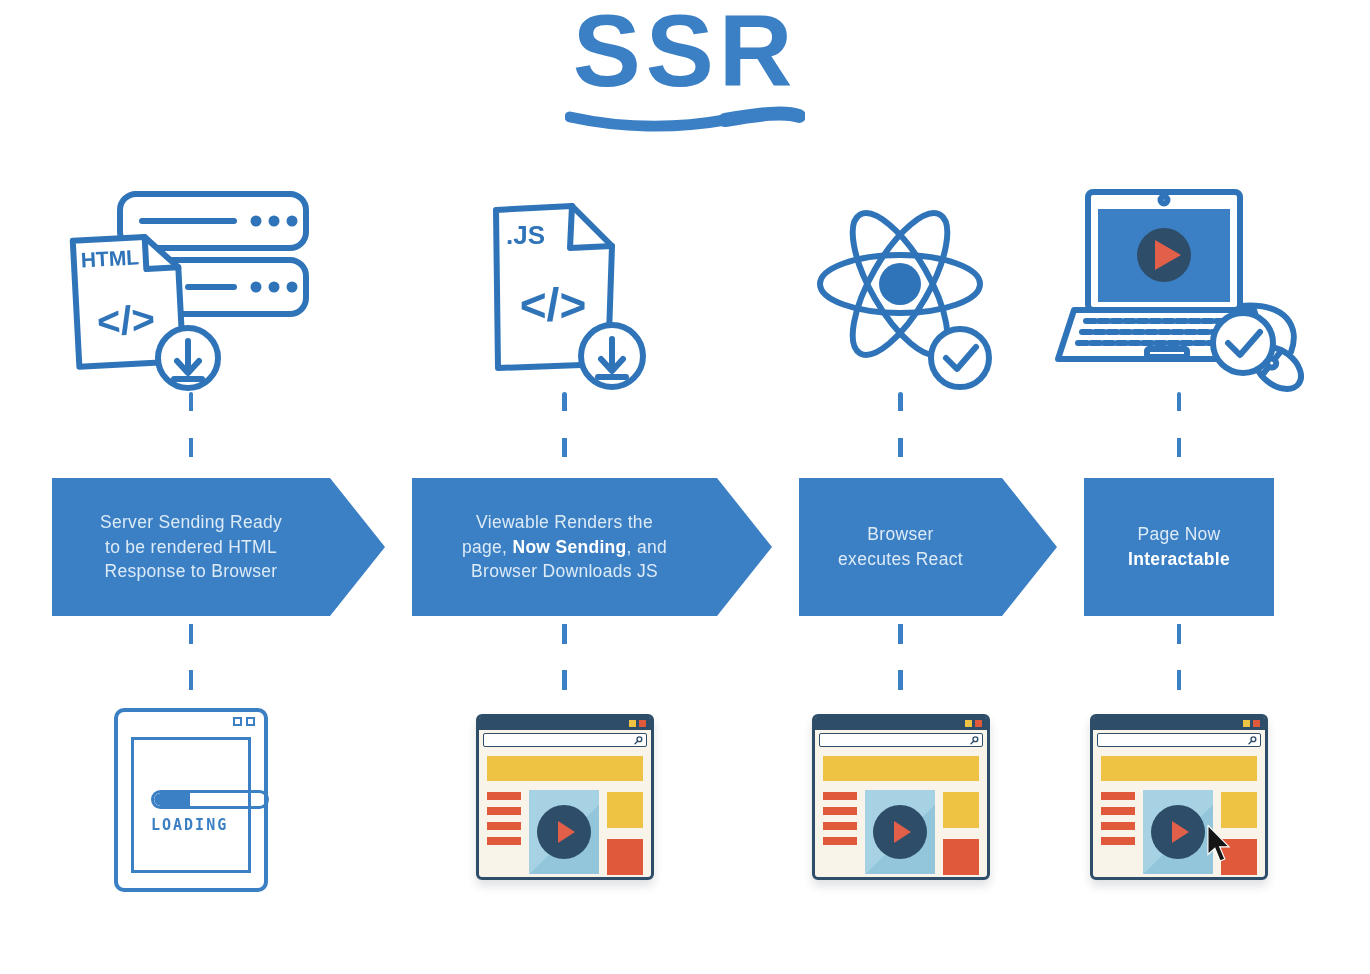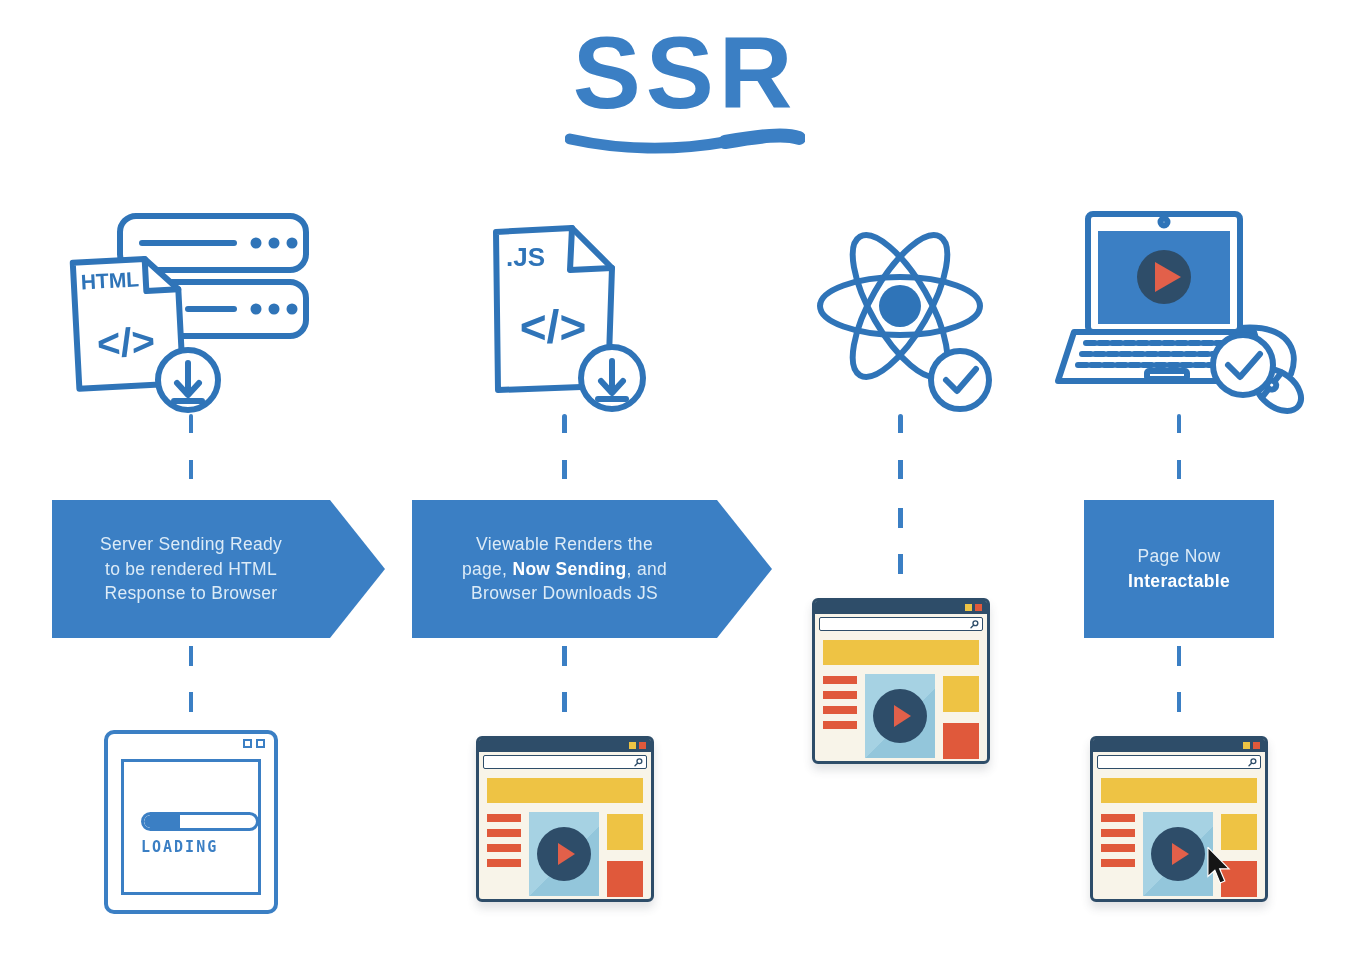--- a/index.html
+++ b/index.html
@@ -8,21 +8,21 @@
     --navy:#2e4d69;
     --yellow:#eec344;
     --orange:#e0593b;
     --lblue:#a6d2e3;
     --lblue2:#93c6db;
     --cream:#f8f4e9;
   }
   *{margin:0;padding:0;box-sizing:border-box;}
   html,body{background:#fff;}
   body{font-family:"Liberation Sans", sans-serif;}
-  .page{position:relative;width:1370px;height:974px;background:#fff;overflow:hidden;padding-top:22px;}
+  .page{position:relative;width:1370px;height:974px;background:#fff;overflow:hidden;}
 
   
   .title-wrap{display:flex;flex-direction:column;align-items:center;}
   .page-title{color:var(--blue);font-size:102px;line-height:1;font-weight:700;letter-spacing:5px;}
   .swoosh{margin-top:2px;}
 
   
   .columns{display:flex;margin-left:52px;gap:82px;margin-top:44px;align-items:flex-start;}
   .column{display:flex;flex-direction:column;align-items:center;}
   .c1{width:278px;} .c2{width:305px;} .c3{width:203px;} .c4{width:190px;align-items:center;}
@@ -39,21 +39,21 @@
   .arrow-box.pointed::after{content:"";position:absolute;left:100%;top:0;width:0;height:0;
     border-top:69px solid transparent;border-bottom:69px solid transparent;border-left:55px solid var(--blue);}
   .box-text{font-size:17.5px;line-height:1.42;color:#dcebf7;letter-spacing:.3px;}
   .box-text .bl{display:block;}
   .box-text strong{color:#ffffff;font-weight:700;}
 
   
   .window-zone{height:196px;display:flex;align-items:flex-start;justify-content:center;}
 
   
-  .loading-window{position:relative;width:174px;height:184px;border:4px solid var(--blue);border-radius:10px;background:#fff;}
+  .loading-window{position:relative;width:154px;height:184px;border:4px solid var(--blue);border-radius:10px;background:#fff;}
   .lw-btns{position:absolute;top:5px;right:9px;display:flex;gap:4px;}
   .lw-btn{width:9px;height:9px;border:2.5px solid var(--blue);display:block;}
   .lw-inner{position:absolute;left:13px;right:13px;top:25px;bottom:15px;border:3px solid var(--blue);}
   .lw-progress{position:absolute;left:17px;top:50px;width:118px;height:19px;border:3px solid var(--blue);border-radius:11px;overflow:hidden;}
   .lw-fill{height:100%;background:var(--blue);border-radius:8px 0 0 8px;}
   .lw-label{position:absolute;left:17px;top:76px;font-family:"DejaVu Sans Mono",monospace;
     color:var(--blue);font-size:15px;font-weight:700;letter-spacing:2px;}
 
   
   .flat-window{position:relative;width:178px;height:166px;background:var(--cream);
@@ -234,20 +234,26 @@
             <ellipse class="st" cx="90" cy="88" rx="80" ry="29" stroke-width="11" transform="rotate(120 90 88)"></ellipse>
             <circle class="fl" cx="90" cy="88" r="21"></circle>
           </g>
           <g>
             <circle class="stw" cx="150" cy="162" r="29"></circle>
             <path class="st" d="M136 162 L147 173 L166 151" stroke-width="9"></path>
           </g>
         </svg>
       </div>
       <div class="connector"></div>
+      <div class="arrow-box pointed">
+        <div class="box-text">
+          <span class="bl">Browser</span>
+          <span class="bl">executes React</span>
+        </div>
+      </div>
       <div class="connector low"></div>
       <div class="window-zone">
         <div class="flat-window">
           <div class="fw-titlebar">
             <span class="fw-btn y"></span>
             <span class="fw-btn r"></span>
           </div>
           <div class="fw-urlrow">
             <div class="fw-urlbar">
               <svg class="fw-mag" viewBox="0 0 10 10">

